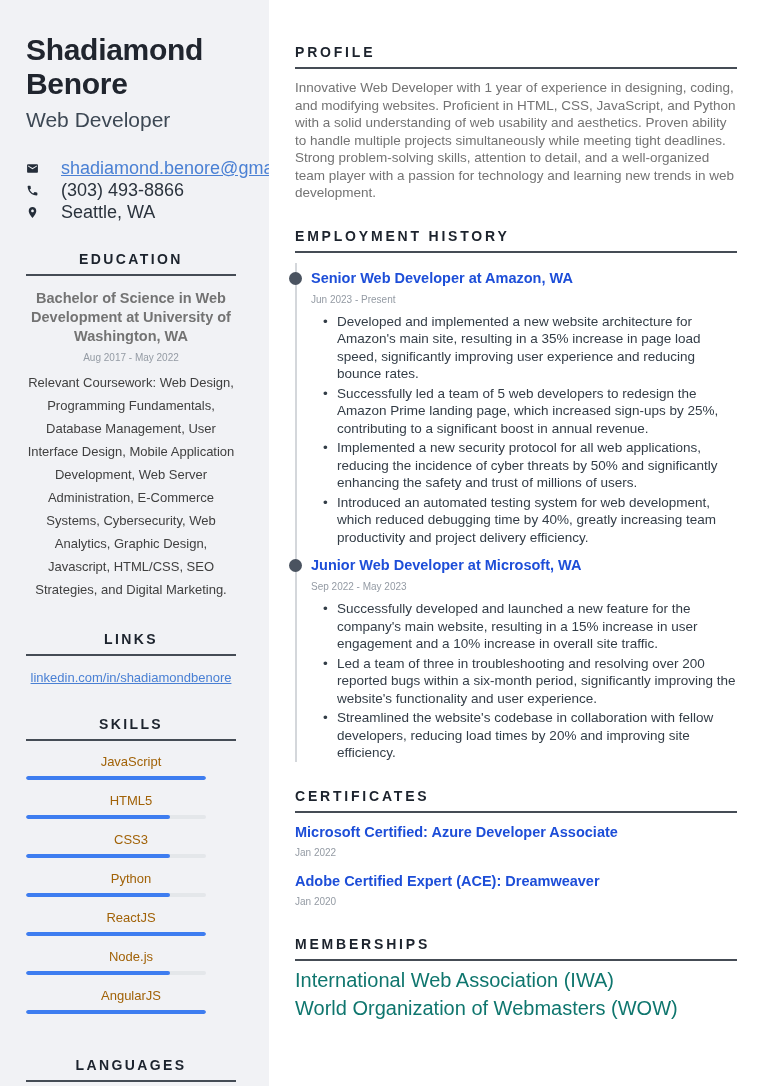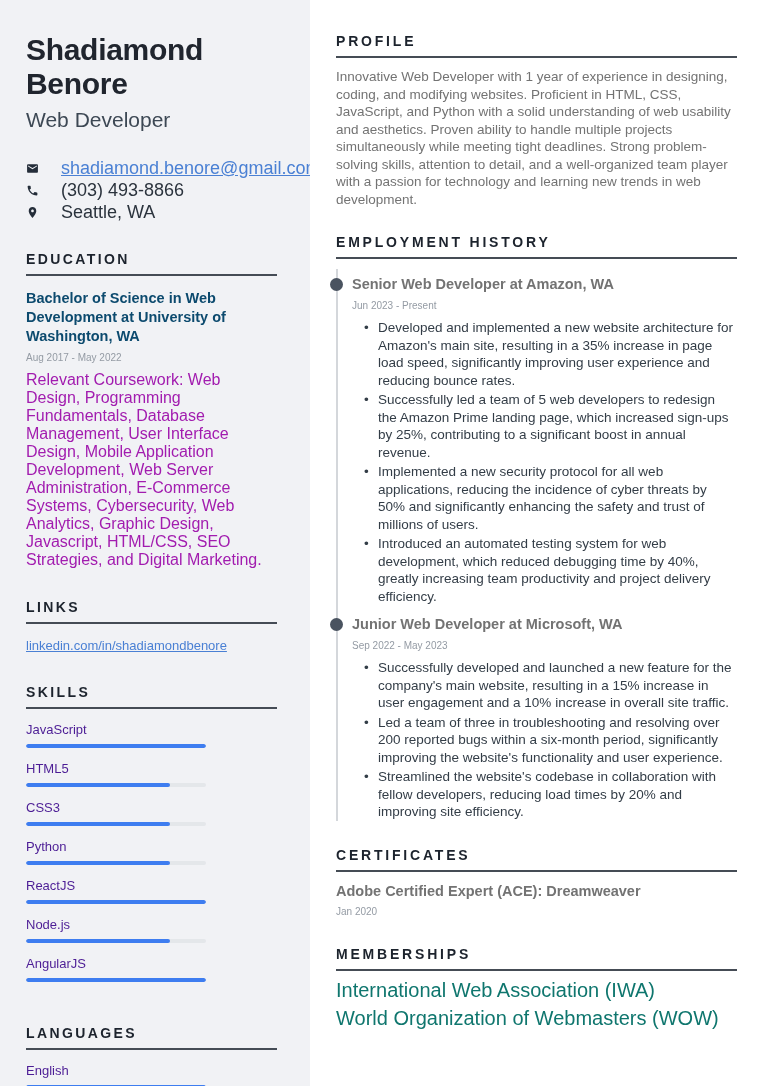--- a/index.html
+++ b/index.html
@@ -7,71 +7,71 @@
   body {
     width: 768px; height: 1086px;
     font-family: "Liberation Sans", sans-serif;
     color: var(--text, #343d47);
     overflow: hidden;
   }
   .page { display: flex; width: 768px; height: 1086px; background: #ffffff; overflow: hidden; }
 
   
   .sidebar {
-    width: 310px; flex-shrink: 0;
+    width: 269px; flex-shrink: 0;
     background: var(--sidebarBg, #f1f2f5);
     padding: 33px 33px 0 26px;
     overflow: hidden;
   }
   .name {
     font-size: 30px; font-weight: 700; line-height: 34px;
     color: var(--title, #20252e); letter-spacing: -0.3px;
   }
   .job-subtitle { font-size: 21px; color: #3d4854; margin-top: 7px; }
   .contact { margin-top: 28px; display: flex; flex-direction: column; gap: 5px; }
   .contact-row { display: flex; align-items: center; gap: 22px; font-size: 18px; line-height: 17px; color: #2b333d; }
   .contact-row svg { width: 13px; height: 13px; fill: #242d39; flex-shrink: 0; }
   a.link { color: var(--link, #4a80d4); text-decoration: underline; cursor: pointer; }
 
-  .side-section { margin-top: 30px; }
+  .side-section { margin-top: 30px; text-align: center; }
   .sec-head {
     font-size: 14px; font-weight: 700; letter-spacing: 2.4px;
     color: #1c232d; border-bottom: 2px solid var(--rule, #454c55);
     padding-bottom: 7px; margin-bottom: 13px;
   }
-  .degree { font-size: 14.5px; font-weight: 700; line-height: 19px; color: #0c4a6e; }
+  .degree { font-size: 14.5px; font-weight: 700; line-height: 19px; color: #737373; }
   .date-muted { font-size: 10px; color: var(--muted, #949ba4); margin: 4px 0 5px 0; line-height: 16px; }
-  .side-paragraph { font-size: 16px; line-height: 18px; color: #a21caf; }
+  .side-paragraph { font-size: 13px; line-height: 23px; color: #404040; }
   .side-link-item { font-size: 13px; line-height: 17px; }
 
   .meter-list { display: flex; flex-direction: column; }
   .meter-item { margin-bottom: 13px; }
-  .meter-name { font-size: 13px; color: #4c1d95; line-height: 16px; }
+  .meter-name { font-size: 13px; color: #a16207; line-height: 16px; }
   .bar-track {
     margin-top: 6px; height: 4px; width: 180px;
     background: #e4e7ea; border-radius: 2px; overflow: hidden;
   }
   .bar-fill { height: 100%; background: var(--accent, #3e7df0); border-radius: 2px; }
 
   
-  .main { flex: 1; padding: 33px 31px 13px 26px; overflow: hidden; }
+  .main { flex: 1; padding: 33px 31px 13px 26px; overflow: hidden; margin-top: 11px; }
   .main-section { margin-top: 26px; }
   .main-section:first-child { margin-top: 0; }
   .main .sec-head { letter-spacing: 2.8px; margin-bottom: 10px; }
   .paragraph { font-size: 13.5px; line-height: 17.5px; color: #737373; }
 
   .jobs { border-left: 2px solid var(--line, #d4d7db); padding-top: 6px; }
   .job { position: relative; padding-left: 14px; margin-bottom: 10px; }
   .job:last-child { margin-bottom: 0; }
   .timeline-dot {
     position: absolute; left: -8px; top: 3px;
     width: 13px; height: 13px; border-radius: 50%;
     background: var(--dot, #4a5360);
   }
-  .item-title { font-size: 14.5px; font-weight: 700; color: #737373; line-height: 19px; }
+  .item-title { font-size: 14.5px; font-weight: 700; color: #1d4ed8; line-height: 19px; }
   .bullets { list-style: none; margin: 4px 0 0 0; }
   .bullets li {
     position: relative; padding-left: 16px; margin-left: 10px;
     font-size: 13.5px; line-height: 17.5px; color: #333d47; margin-bottom: 2px;
   }
   .bullets li::before { content: "•"; position: absolute; left: 2px; top: 0; color: #333d47; }
 
   .cert-item { margin-bottom: 11px; }
   .cert-item .date-muted { margin: 3px 0 0 0; }
   .member-item { font-size: 20px; font-weight: 400; color: #0f766e; line-height: 19px; margin-bottom: 9px; }
@@ -241,20 +241,24 @@
                 <li>Streamlined the website's codebase in collaboration with fellow developers, reducing load times by 20% and improving site efficiency.</li>
               </ul>
           </div>
         </div>
     </section>
 
     <section class="main-section">
       <h2 class="sec-head">CERTIFICATES</h2>
       <div>
 
+          <div class="cert-item">
+            <div class="item-title">Microsoft Certified: Azure Developer Associate</div>
+            <div class="date-muted">Jan 2022</div>
+          </div>
 
           <div class="cert-item">
             <div class="item-title">Adobe Certified Expert (ACE): Dreamweaver</div>
             <div class="date-muted">Jan 2020</div>
           </div>
         </div>
     </section>
 
     <section class="main-section">
       <h2 class="sec-head">MEMBERSHIPS</h2>

